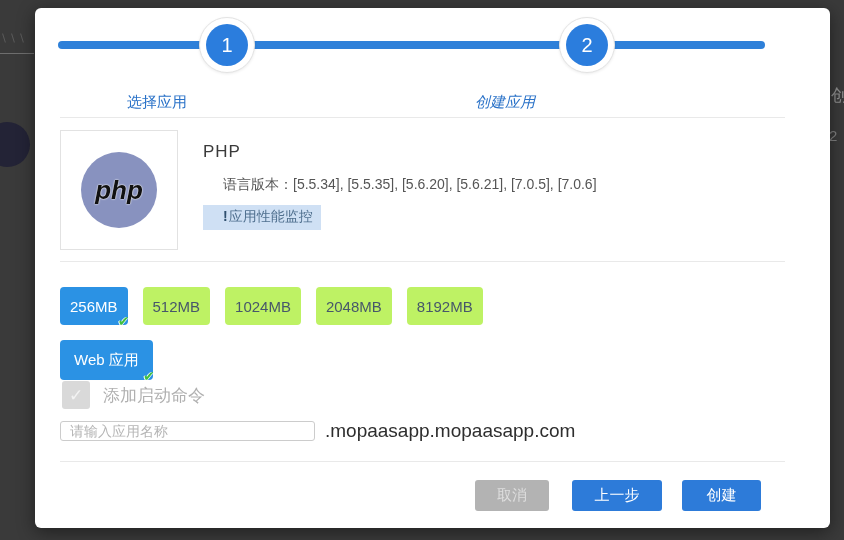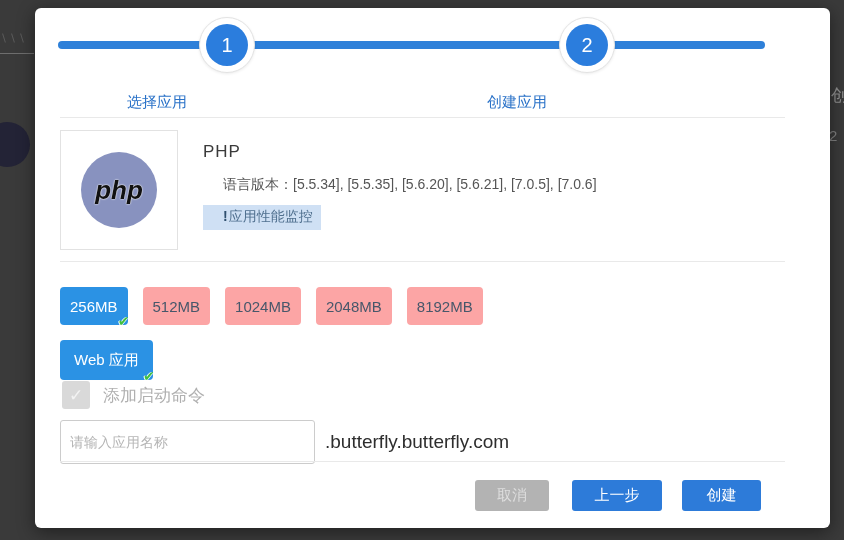--- a/index.html
+++ b/index.html
@@ -33,61 +33,61 @@
   .step-node { position:absolute; top:9px; width:56px; height:56px; border-radius:50%;
                background:#ffffff; border:1px solid #e3e3e3;
                box-shadow:0 1px 3px rgba(0,0,0,.08);
                display:flex; align-items:center; justify-content:center; }
   .step-node-1 { left:164px; } .step-node-2 { left:524px; }
   .step-circle { width:42px; height:42px; border-radius:50%; background:#2b7ddd;
                  color:#ffffff; font-size:20px; display:flex; align-items:center;
                  justify-content:center; }
   .step-label { position:absolute; top:85px; width:200px; text-align:left;
                 color:#2a72c8; font-size:15px; }
-  .step-label-1 { left:92px; } .step-label-2 { left:452px; }
+  .step-label-1 { left:92px; } .step-label-2 { left:440px;font-style:italic; }
 
   
   .app-card { position:absolute; left:25px; top:122px; width:118px; height:120px;
               background:#fff; border:1px solid #e2e2e2;
               display:flex; align-items:center; justify-content:center; }
   .php-circle { width:76px; height:76px; border-radius:50%; background:#8892bf;
                 display:flex; align-items:center; justify-content:center; }
   .php-circle span { font-style:italic; font-weight:bold; font-size:26px; color:#111;
                      text-shadow:0 0 2px #fff, 0 0 1px #fff; }
   .app-info { position:absolute; left:168px; top:122px; right:40px; }
   .app-title { font-size:17px; color:#3a3a3a; margin-top:12px; letter-spacing:1px; }
   .app-versions { font-size:14px; color:#555; margin-top:14px;margin-left:20px; }
   .app-badge { display:inline-block; margin-top:11px; background:#cfe0f4;
                border-radius:0; padding:3px 8px 4px 20px; font-size:14px; color:#50708f; }
   .app-badge .bang { font-weight:bold; color:#2f4f6e; margin-right:1px; }
 
   
   .opt-row { position:absolute; left:25px; display:flex; }
   .mem-row  { top:279px; }
   .type-row { top:332px; }
-  .opt-btn { position:relative; background:#fca5a5; color:#47576a; border-radius:4px;
+  .opt-btn { position:relative; background:#bef264; color:#47576a; border-radius:4px;
              display:flex; align-items:center; justify-content:center;
              font-size:15px; margin-right:15px; cursor:pointer; }
   .mem-row .opt-btn  { height:38px; padding:0 10px; min-width:57px; }
   .type-row .opt-btn { height:40px; padding:0 14px; }
   .opt-btn.sel { background:#2b92e4; color:#ffffff; }
   .sel-check { position:absolute; right:-2px; bottom:-4px; color:#3fbf3f;
                font-size:14px; font-weight:bold;
                text-shadow:-1px 0 0 #fff, 0 1px 0 #fff; }
 
   
   .cmd-row { position:absolute; left:27px; top:373px; display:flex; align-items:center; }
   .checkbox { width:28px; height:28px; background:#d9d9d9; border-radius:3px;
               display:flex; align-items:center; justify-content:center;
               color:#f3f3f3; font-size:17px; font-weight:bold; }
   .cmd-label { margin-left:13px; font-size:17px; color:#b0b0b0; }
 
   
   .name-row { position:absolute; left:25px; top:412px; display:flex; align-items:center; }
-  .name-input { width:255px; height:44px; border:1px solid #ccc; border-radius:3px;
+  .name-input { width:255px; height:20px; border:1px solid #ccc; border-radius:3px;
                 padding:0 9px; font-size:14px; color:#333; outline:none;
                 font-family:inherit; }
   .name-input::placeholder { color:#b5b5b5; }
   .domain-suffix { margin-left:10px; font-size:19px; color:#2e2e2e; }
 
   
   .footer-btn { position:absolute; top:472px; height:31px; border:none; border-radius:3px;
                 font-size:15px; font-family:inherit; cursor:pointer;
                 display:flex; align-items:center; justify-content:center; }
   .btn-cancel { left:440px; width:74px; background:#b3b3b3; color:#dedede; }
@@ -161,21 +161,21 @@
 
   <div class="cmd-row">
     <div class="checkbox">
       <span>✓</span>
     </div>
     <div class="cmd-label">添加启动命令</div>
   </div>
 
   <div class="name-row">
     <input class="name-input" type="text" placeholder="请输入应用名称" style="">
-    <div class="domain-suffix">.butterfly.butterfly.com</div>
+    <div class="domain-suffix">.mopaasapp.mopaasapp.com</div>
   </div>
 
   <div class="hr hr3"></div>
 
   <button class="footer-btn btn-cancel">取消</button>
   <button class="footer-btn btn-prev">上一步</button>
   <button class="footer-btn btn-create">创建</button>
 </div>
 
 </body></html>

